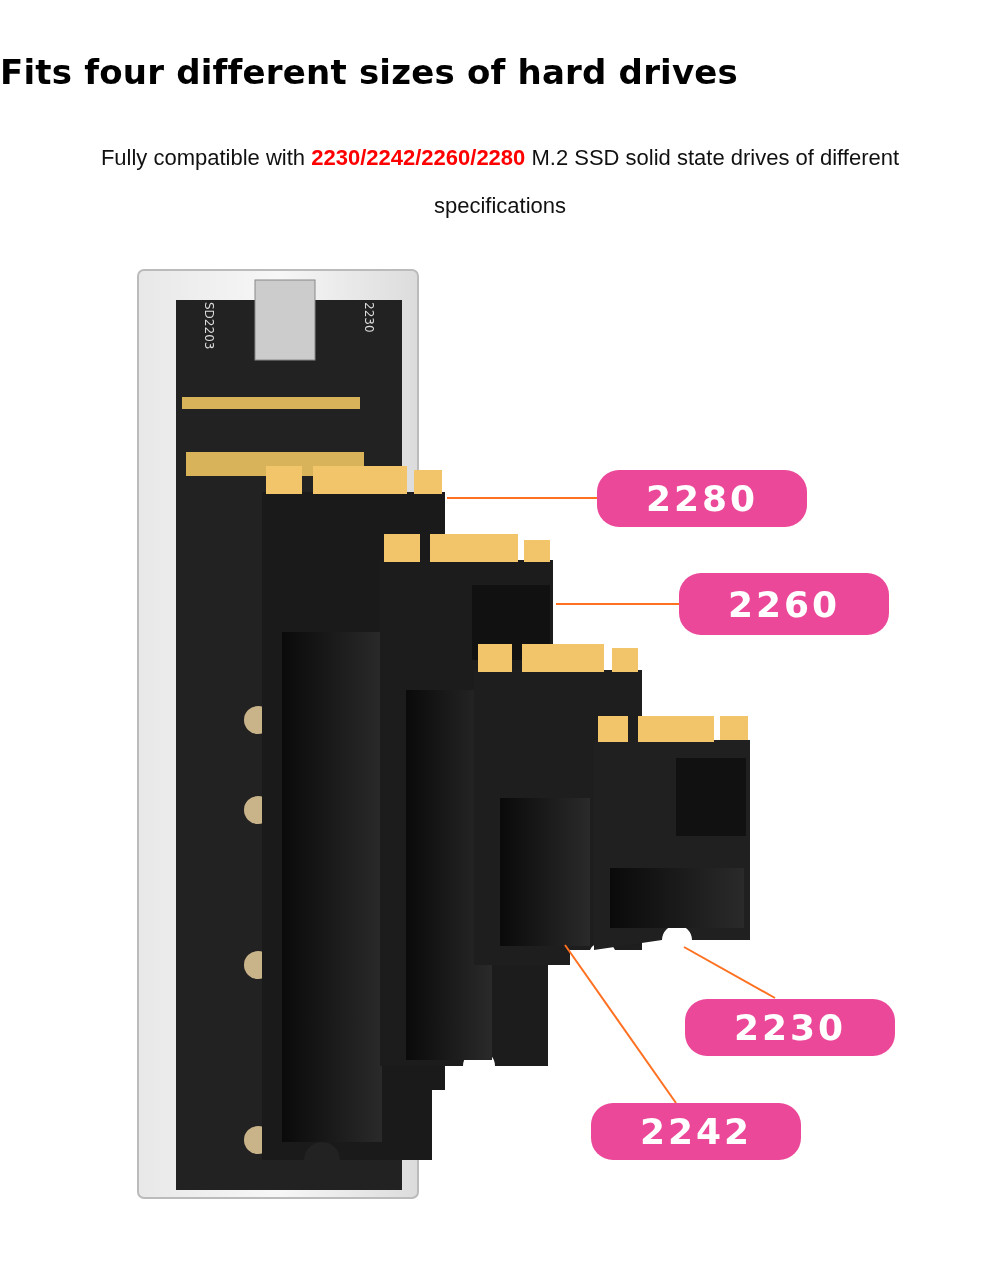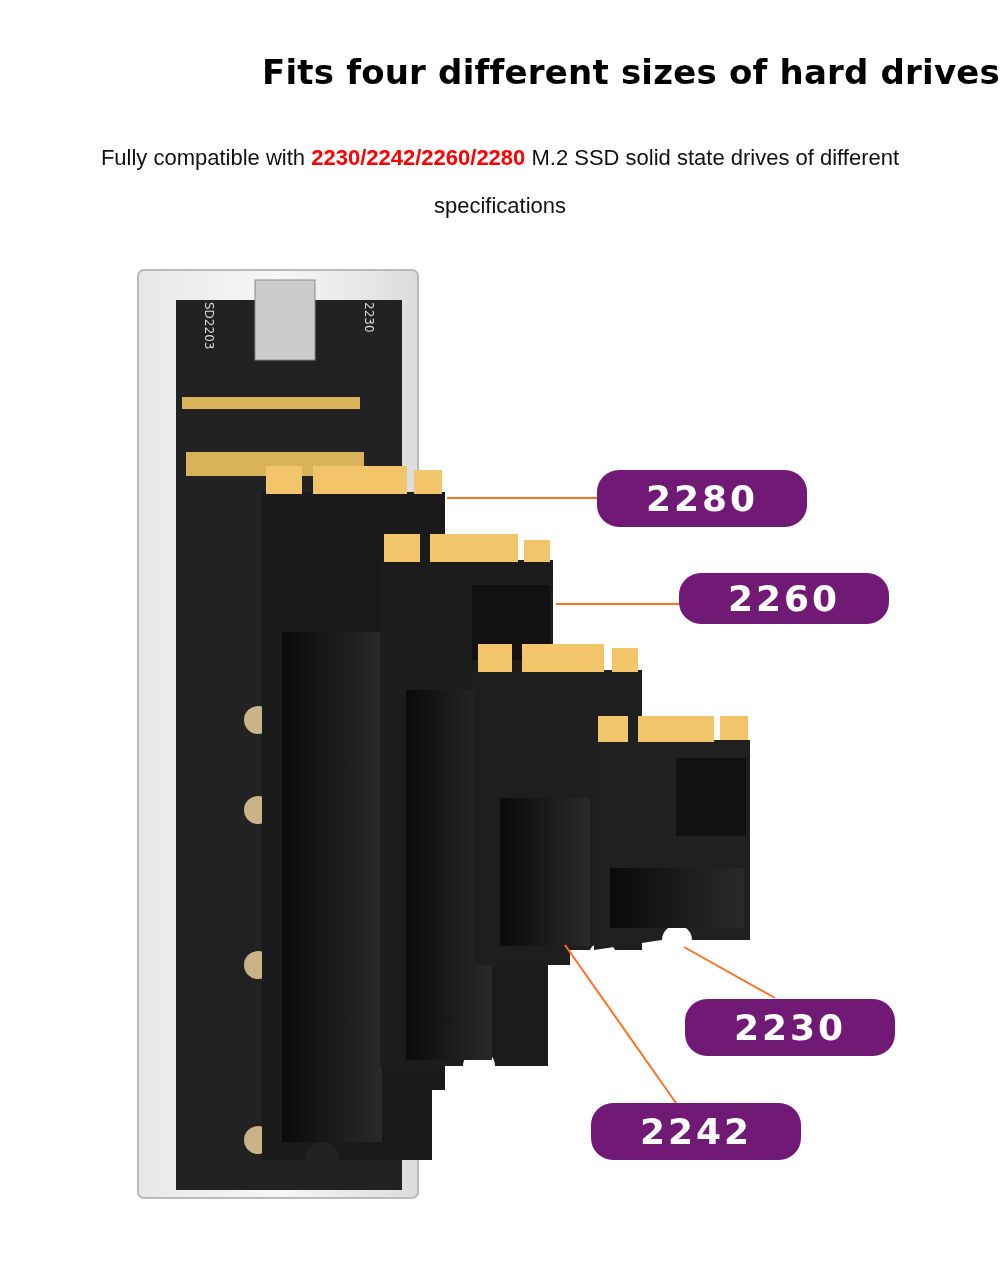--- a/index.html
+++ b/index.html
@@ -1,21 +1,21 @@
 <!DOCTYPE html>
 <html><head>
 <meta charset="utf-8">
 <style>
   html, body { margin:0; padding:0; background:#ffffff; }
   body { width:1000px; height:1281px; position:relative; overflow:hidden; font-family:"Liberation Sans", sans-serif; }
-  .title { position:absolute; top:52px; left:0; width:1000px; text-align:right; font-family:"DejaVu Sans", sans-serif; font-weight:bold; font-size:34px; color:#000; letter-spacing:0.2px; }
+  .title { position:absolute; top:52px; left:0; width:1000px; text-align:left; font-family:"DejaVu Sans", sans-serif; font-weight:bold; font-size:34px; color:#000; letter-spacing:0.2px; }
   .subtitle { position:absolute; top:134px; left:80px; width:840px; text-align:center; font-family:"Liberation Sans", sans-serif; font-size:22px; line-height:48px; color:#111; }
   .subtitle .hl { color:#ff0000; font-weight:bold; }
   .product { position:absolute; left:0; top:0; width:1000px; height:1281px; }
-  .pill { position:absolute; background:#701a75; border-radius:22px; color:#fff; font-family:"DejaVu Sans", sans-serif; font-weight:bold; font-size:36px; letter-spacing:3px; display:flex; align-items:center; justify-content:center; }
+  .pill { position:absolute; background:#ec4899; border-radius:22px; color:#fff; font-family:"DejaVu Sans", sans-serif; font-weight:bold; font-size:36px; letter-spacing:3px; display:flex; align-items:center; justify-content:center; }
 </style>
 </head>
 <body>
 
 <div class="title">Fits four different sizes of hard drives</div>
 
 <div class="subtitle"><span>Fully compatible with </span><span class="hl">2230/2242/2260/2280</span><span> M.2 SSD solid state drives of different specifications</span></div>
 
 <svg class="product" viewBox="0 0 1000 1281" xmlns="http://www.w3.org/2000/svg">
   <defs>
@@ -80,15 +80,15 @@
 
   <g stroke="#ff7020" stroke-width="2" fill="none">
     <line x1="447" y1="498" x2="598" y2="498"></line>
     <line x1="556" y1="604" x2="680" y2="604"></line>
     <line x1="684" y1="947" x2="775" y2="998"></line>
     <line x1="565" y1="945" x2="676" y2="1103"></line>
   </g>
 </svg>
 
 <div class="pill" style="left:597px;top:470px;width:210px;height:57px;">2280</div>
-<div class="pill" style="left:679px;top:573px;width:210px;height:51px;">2260</div>
+<div class="pill" style="left:679px;top:573px;width:210px;height:62px;">2260</div>
 <div class="pill" style="left:685px;top:999px;width:210px;height:57px;">2230</div>
 <div class="pill" style="left:591px;top:1103px;width:210px;height:57px;">2242</div>
 
 </body></html>

